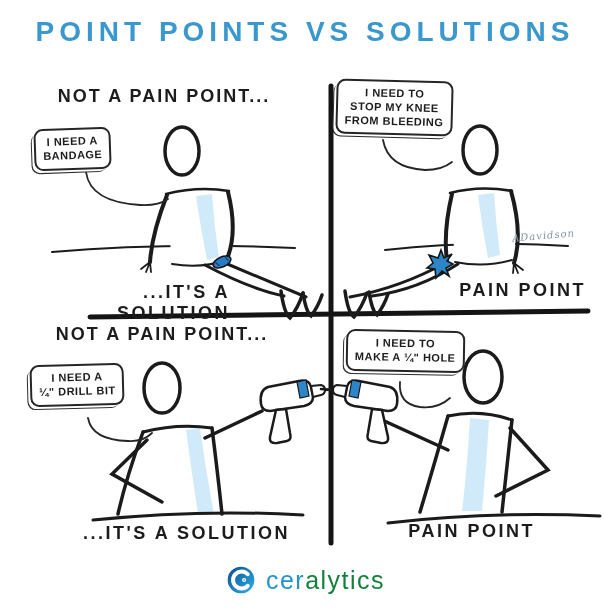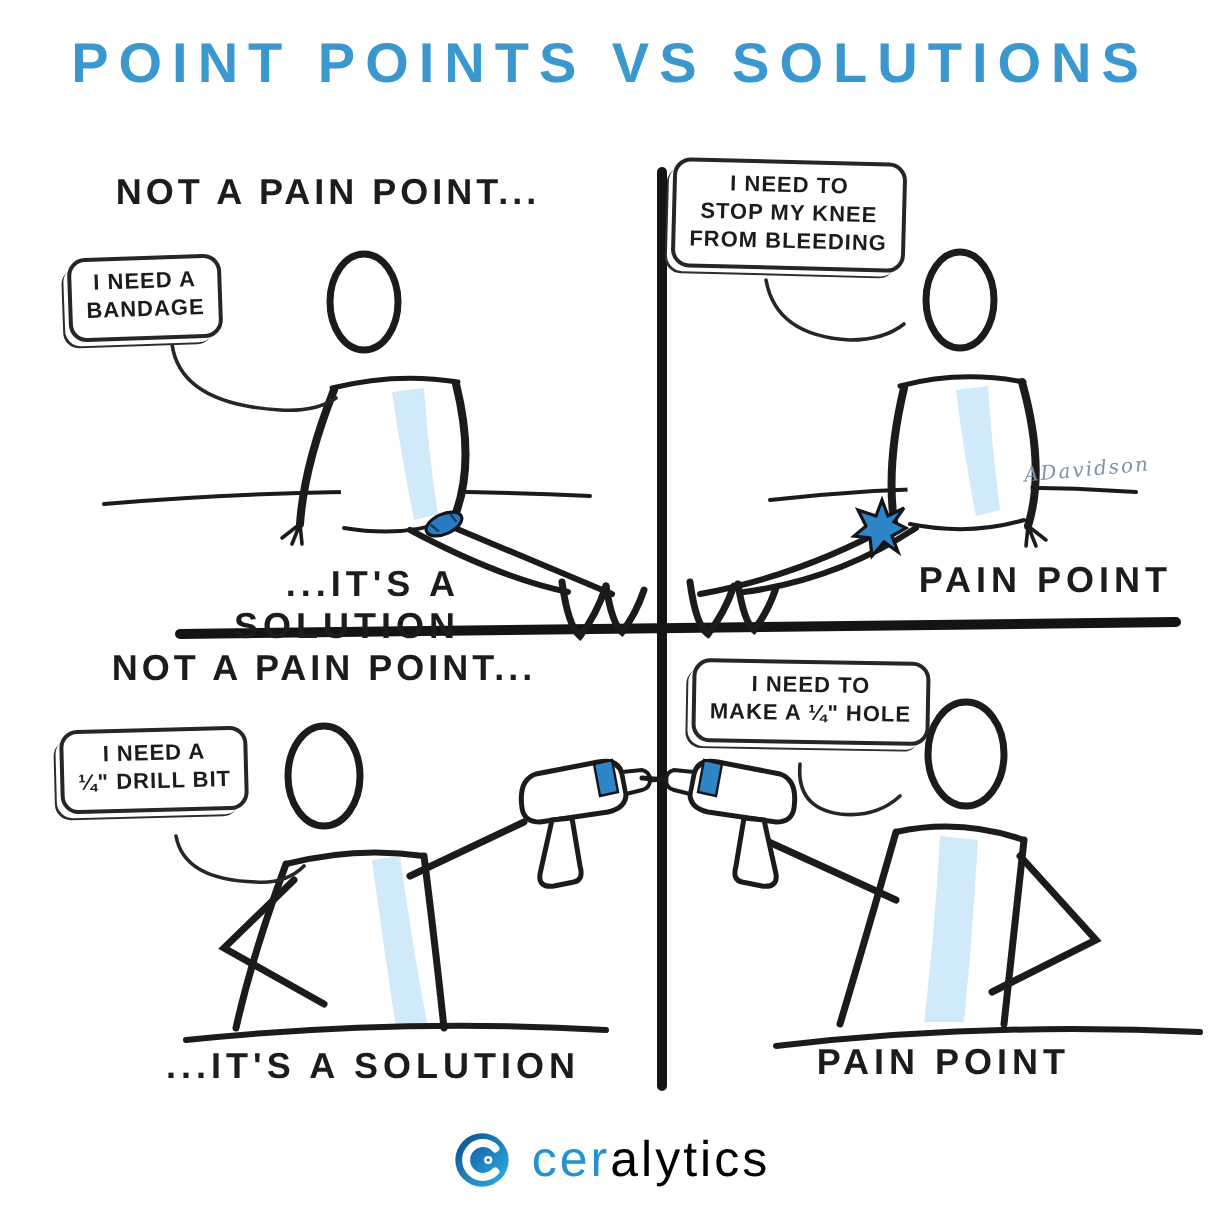--- a/index.html
+++ b/index.html
@@ -31,21 +31,21 @@
   }
   #signature{
     font-family:"DejaVu Serif",serif;font-style:italic;
     font-size:10px;color:#7f93a6;transform:rotate(-5deg);letter-spacing:1px;
   }
   #footer{
     top:564px;left:0;width:610px;display:flex;align-items:center;justify-content:center;gap:9px;
   }
   #brand{font-size:25px;font-weight:300;letter-spacing:1.5px;line-height:1;}
   #brand .b1{color:#2493cd;}
-  #brand .b2{color:#000000;}
+  #brand .b2{color:#15803d;}
 </style>
 </head>
 <body>
 
 <div id="stage">
 
   <svg id="art" width="610" height="610" viewBox="0 0 610 610">
     <defs>
       <linearGradient id="lgLogo" x1="0" y1="0" x2="1" y2="1">
         <stop offset="0" stop-color="#0c4a8c"></stop>

